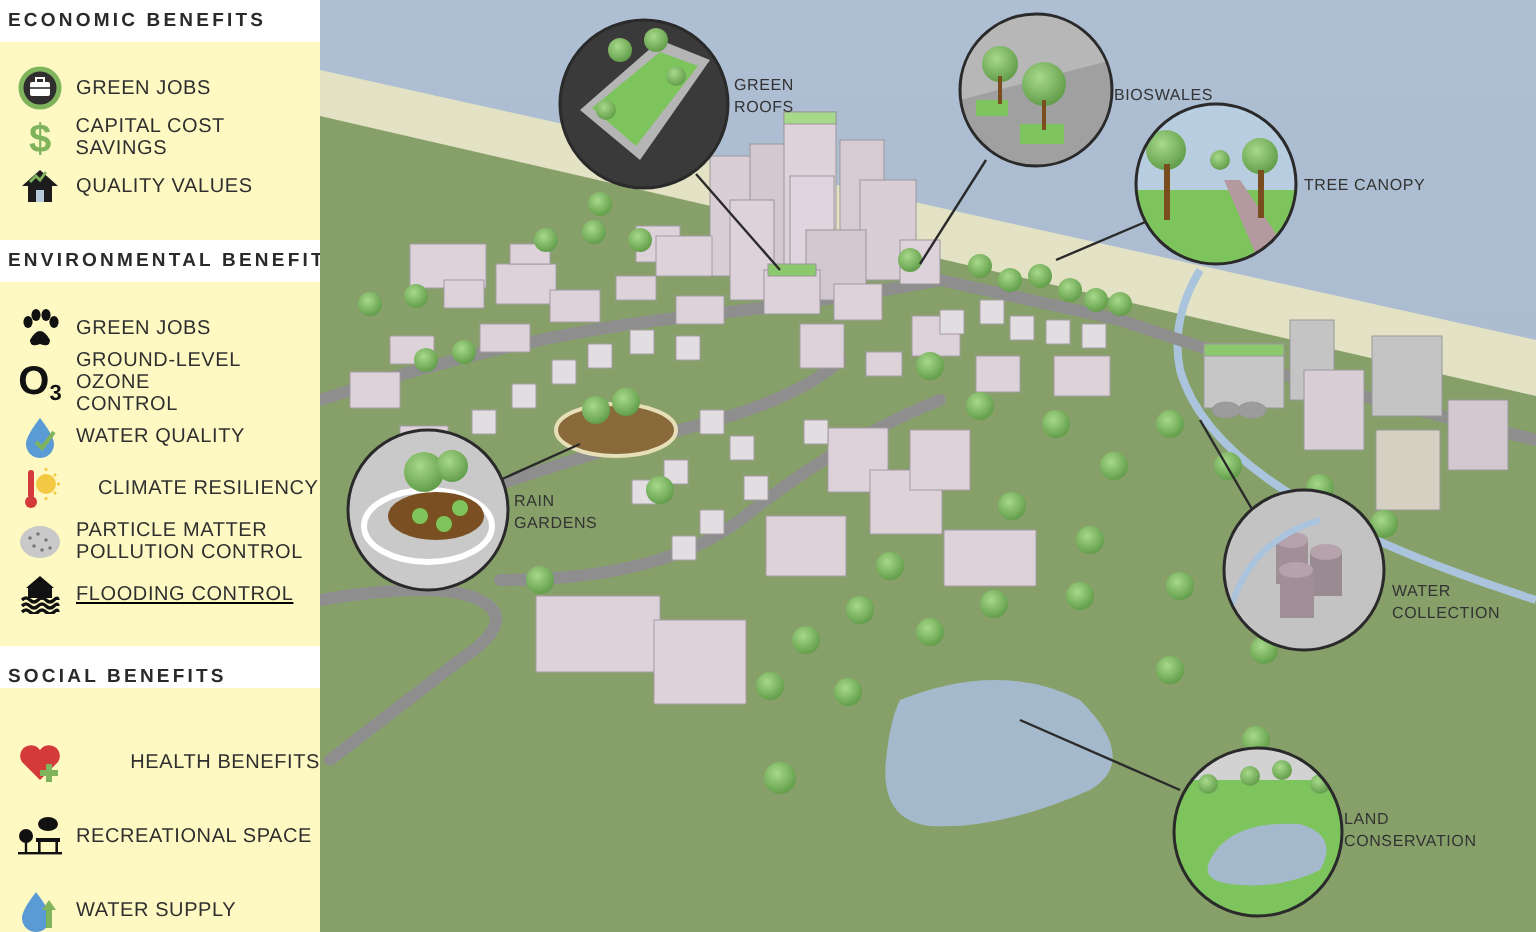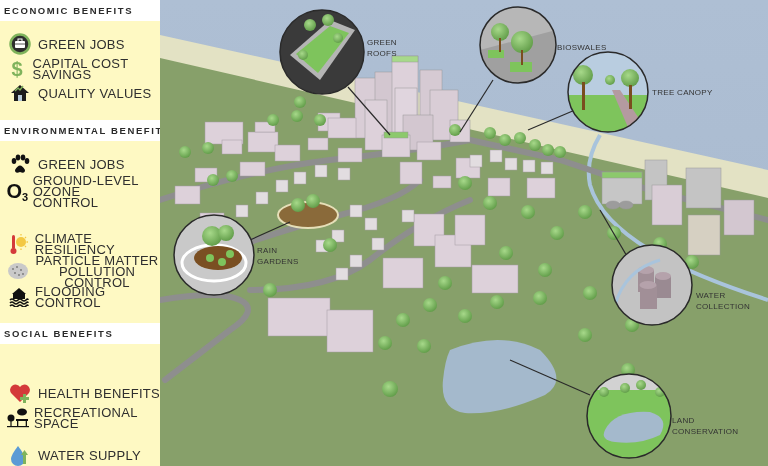--- a/index.html
+++ b/index.html
@@ -3,21 +3,21 @@
 <meta charset="utf-8">
 <style>
   html,body{margin:0;padding:0;}
   body{width:768px;height:466px;overflow:hidden;position:relative;font-family:"Liberation Sans",sans-serif;background:#87a06a;}
   
   .sidebar{position:absolute;left:0;top:0;width:160px;height:466px;background:#fef9c3;}
   .sec-head{position:absolute;left:0;width:160px;height:21px;background:#ffffff;display:flex;align-items:center;}
   .sec-head span{font-weight:bold;font-size:9.5px;letter-spacing:1.6px;color:#2a2a2a;padding-left:4px;white-space:nowrap;}
   .item{position:absolute;left:0;width:160px;display:flex;align-items:center;}
   .ico{width:28px;display:flex;justify-content:center;align-items:center;margin-left:6px;}
-  .lbl{font-size:13px;color:#2f2f2f;letter-spacing:0.3px;line-height:11px;margin-left:4px;}
+  .lbl{font-size:10px;color:#2f2f2f;letter-spacing:0.3px;line-height:11px;margin-left:4px;}
   
   .scene{position:absolute;left:160px;top:0;width:608px;height:460px;overflow:hidden;}
   .callout{position:absolute;font-size:8px;color:#333;letter-spacing:0.3px;line-height:11px;}
 </style>
 </head>
 <body>
 
 <div class="sidebar">
 
   <div class="sec-head" style="top:0;">
@@ -71,75 +71,84 @@
   <div class="item" style="top:178px;height:26px;">
     <span class="ico" style="font-weight:bold;color:#111;">
       <span style="font-size:20px;">O</span>
         <span style="font-size:11px;position:relative;top:6px;">3</span>
     </span>
     <span class="lbl">
       <span>GROUND-LEVEL OZONE</span><br>
       <span>CONTROL</span>
     </span>
   </div>
-  <div class="item" style="top:232px;height:24px;">
+  <div class="item" style="top:207px;height:22px;">
+    <span class="ico">
+      <svg width="20" height="22" viewBox="0 0 20 22">
+          <path d="M10 2 Q17 11 17 15 A7 7 0 0 1 3 15 Q3 11 10 2Z" fill="#5b9bd5"></path>
+          <polyline points="8,14 11,17 17,9" fill="none" stroke="#7fb35c" stroke-width="2"></polyline>
+        </svg>
+    </span>
+    <span class="lbl">WATER QUALITY</span>
+  </div>
+  <div class="item" style="top:232px;height:24px;gap:11px;">
     <span class="ico">
       <svg width="22" height="24" viewBox="0 0 22 24">
           <circle cx="14" cy="10" r="5" fill="#f3c843"></circle>
           <g stroke="#f3c843" stroke-width="1.3">
             <line x1="14" y1="2" x2="14" y2="3.5"></line>
             <line x1="21" y1="10" x2="19.5" y2="10"></line>
             <line x1="19" y1="5" x2="18" y2="6"></line>
             <line x1="19" y1="15" x2="18" y2="14"></line>
             <line x1="14" y1="18" x2="14" y2="16.5"></line>
           </g>
           <rect x="5" y="3" width="3" height="14" rx="1.5" fill="#d43a3a"></rect>
           <circle cx="6.5" cy="19" r="3" fill="#d43a3a"></circle>
         </svg>
     </span>
     <span class="lbl">CLIMATE RESILIENCY</span>
   </div>
-  <div class="item" style="top:258px;height:26px;text-align:center;">
+  <div class="item" style="top:258px;height:26px;">
     <span class="ico">
       <svg width="22" height="20" viewBox="0 0 22 20">
           <ellipse cx="11" cy="10" rx="10" ry="8" fill="#c9c9c9"></ellipse>
           <g fill="#777">
             <circle cx="6" cy="8" r="0.9"></circle>
             <circle cx="10" cy="6" r="0.9"></circle>
             <circle cx="14" cy="9" r="0.9"></circle>
             <circle cx="8" cy="12" r="0.9"></circle>
             <circle cx="16" cy="13" r="0.9"></circle>
             <circle cx="12" cy="14" r="0.9"></circle>
           </g>
         </svg>
     </span>
     <span class="lbl">
       <span>PARTICLE MATTER</span><br>
       <span>POLLUTION CONTROL</span>
     </span>
   </div>
-  <div class="item" style="top:286px;height:22px;">
+  <div class="item" style="top:286px;height:22px;text-decoration:underline;">
     <span class="ico">
       <svg width="20" height="20" viewBox="0 0 20 20">
           <polygon points="10,1 17,7 3,7" fill="#111"></polygon>
           <rect x="4" y="6" width="12" height="6" fill="#111"></rect>
           <g fill="none" stroke="#111" stroke-width="1.6">
             <path d="M1 13 q2 -2 4 0 t4 0 t4 0 t4 0 t2 0"></path>
             <path d="M1 16 q2 -2 4 0 t4 0 t4 0 t4 0 t2 0"></path>
             <path d="M1 19 q2 -2 4 0 t4 0 t4 0 t4 0 t2 0"></path>
           </g>
         </svg>
     </span>
     <span class="lbl">FLOODING CONTROL</span>
   </div>
 
-  <div class="sec-head" style="top:323px;">
+  <div class="sec-head" style="top:323px;align-items:flex-end;">
     <span>SOCIAL BENEFITS</span>
   </div>
-  <div class="item" style="top:382px;height:22px;">
+  <div class="item" style="top:370px;height:22px;justify-content:space-between;">
     <span class="ico">
       <svg width="22" height="22" viewBox="0 0 22 22">
           <path d="M11 20 L2 11 A5 5 0 0 1 11 5 A5 5 0 0 1 20 11Z" fill="#d43a3a"></path>
           <rect x="14" y="12" width="3" height="9" fill="#7fb35c"></rect>
           <rect x="11" y="15" width="9" height="3" fill="#7fb35c"></rect>
         </svg>
     </span>
     <span class="lbl">HEALTH BENEFITS</span>
   </div>
   <div class="item" style="top:407px;height:22px;">
@@ -439,16 +448,16 @@
   </div>
   <div class="callout" style="left:492px;top:87px;">
     <span>TREE CANOPY</span>
   </div>
   <div class="callout" style="left:97px;top:245px;">
     <span>RAIN</span><br><span>GARDENS</span>
   </div>
   <div class="callout" style="left:536px;top:290px;">
     <span>WATER</span><br><span>COLLECTION</span>
   </div>
-  <div class="callout" style="left:512px;top:404px;margin-top:11px;">
+  <div class="callout" style="left:512px;top:404px;">
     <span>LAND</span><br><span>CONSERVATION</span>
   </div>
 </div>
 
 </body></html>

